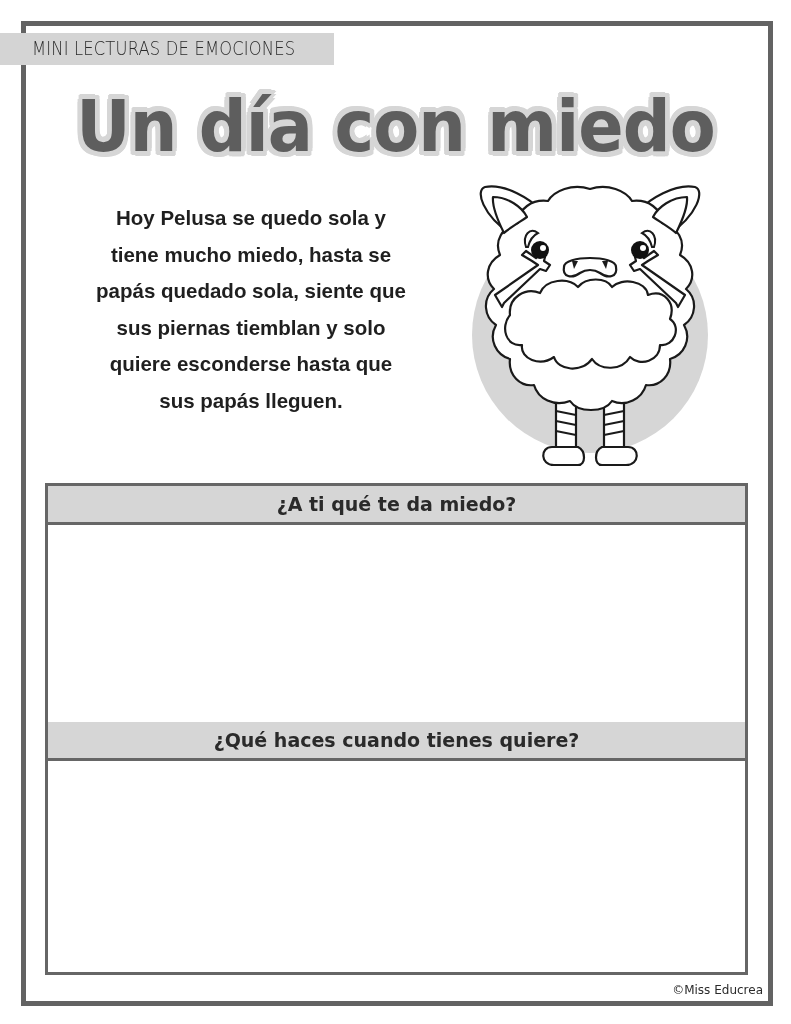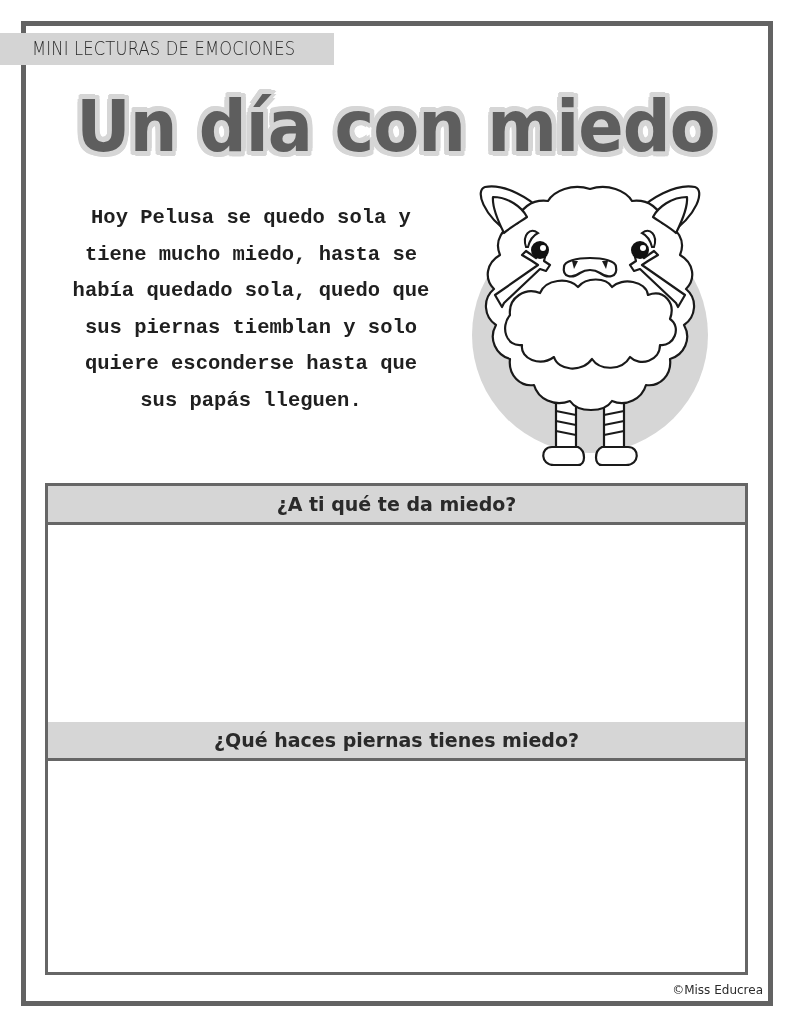--- a/index.html
+++ b/index.html
@@ -25,21 +25,21 @@
       -webkit-text-stroke: 0px;
       text-shadow:
         -4px -4px 0 #d6d6d6, 4px -4px 0 #d6d6d6, -4px 4px 0 #d6d6d6, 4px 4px 0 #d6d6d6,
         -5px 0 0 #d6d6d6, 5px 0 0 #d6d6d6, 0 -5px 0 #d6d6d6, 0 5px 0 #d6d6d6,
         -3px -5px 0 #d6d6d6, 3px 5px 0 #d6d6d6, -5px 3px 0 #d6d6d6, 5px -3px 0 #d6d6d6;
       line-height: 84px;
       transform: scaleX(0.93); transform-origin: center center;
     }
     .story {
       position: absolute; left: 60px; top: 200px; width: 382px;
-      text-align: center; font-family: Liberation Mono, monospace;
+      text-align: center; font-family: Liberation Sans, sans-serif;
       font-size: 20.5px; font-weight: 600; color: #1f1f1f; line-height: 36.5px;
     }
     .story p { margin: 0; white-space: nowrap; }
     .monster {
       position: absolute; left: 460px; top: 175px; width: 260px; height: 295px;
     }
     .qbox {
       position: absolute; left: 45px; width: 697px;
       border: 3px solid #666666; box-sizing: content-box; background: #fff;
     }
@@ -66,21 +66,21 @@
 <div class="outer-border"></div>
 
 <div class="series-tag"></div>
 <div class="series-tag-text">MINI LECTURAS DE EMOCIONES</div>
 
 <div class="title">Un día con miedo</div>
 
 <div class="story">
   <p>Hoy Pelusa se quedo sola y</p>
   <p>tiene mucho miedo, hasta se</p>
-  <p>había quedado sola, quedo que</p>
+  <p>papás quedado sola, siente que</p>
   <p>sus piernas tiemblan y solo</p>
   <p>quiere esconderse hasta que</p>
   <p>sus papás lleguen.</p>
 </div>
 
 <div class="monster">
   <svg width="260" height="295" viewBox="0 0 260 295">
 
     <circle cx="130" cy="160" r="118" fill="#d6d6d6"></circle>
     <g fill="#ffffff" stroke="#1a1a1a" stroke-width="2.2" stroke-linejoin="round">
@@ -161,18 +161,18 @@
 
 <div class="qbox q1">
   <div class="qbox-header">
     <span>¿A ti qué te da miedo?</span>
   </div>
   <div class="qbox-answer"></div>
 </div>
 
 <div class="qbox q2">
   <div class="qbox-header">
-    <span>¿Qué haces piernas tienes miedo?</span>
+    <span>¿Qué haces cuando tienes quiere?</span>
   </div>
   <div class="qbox-answer"></div>
 </div>
 
 <div class="copyright">©Miss Educrea</div>
 
 </body></html>

